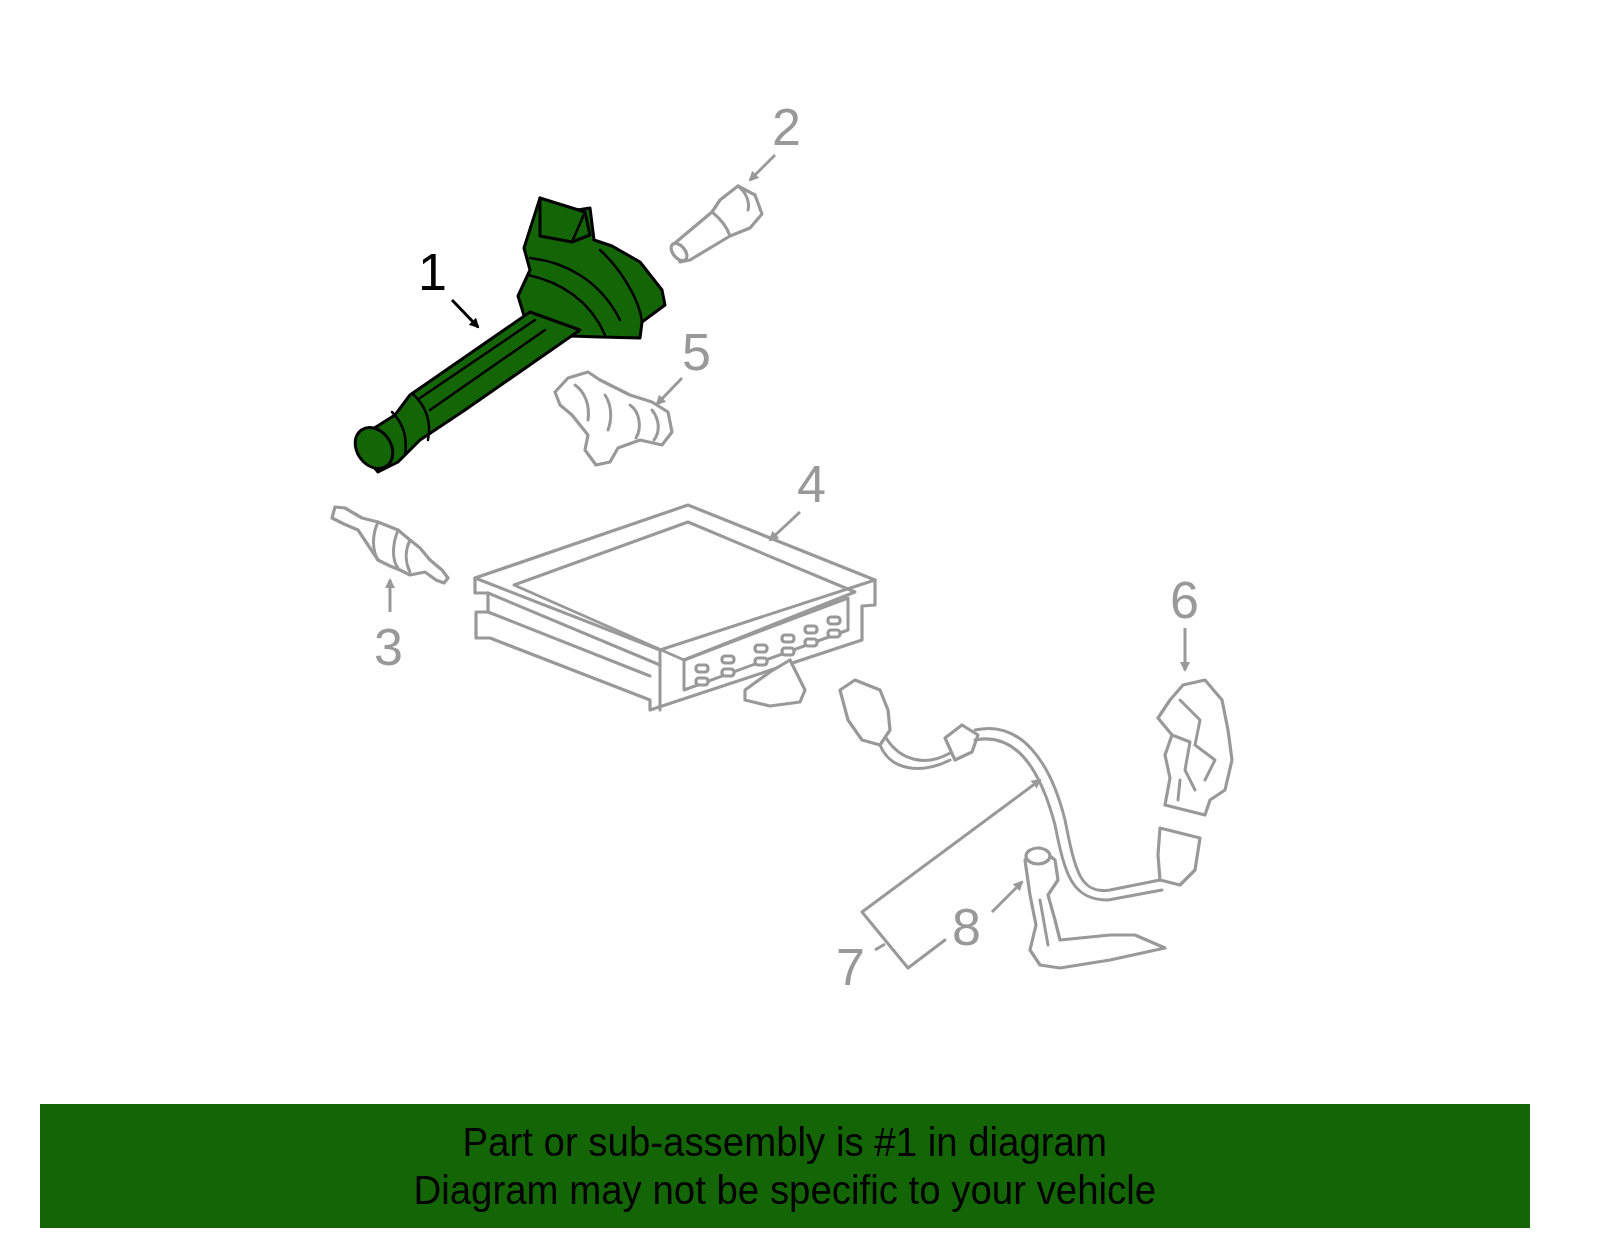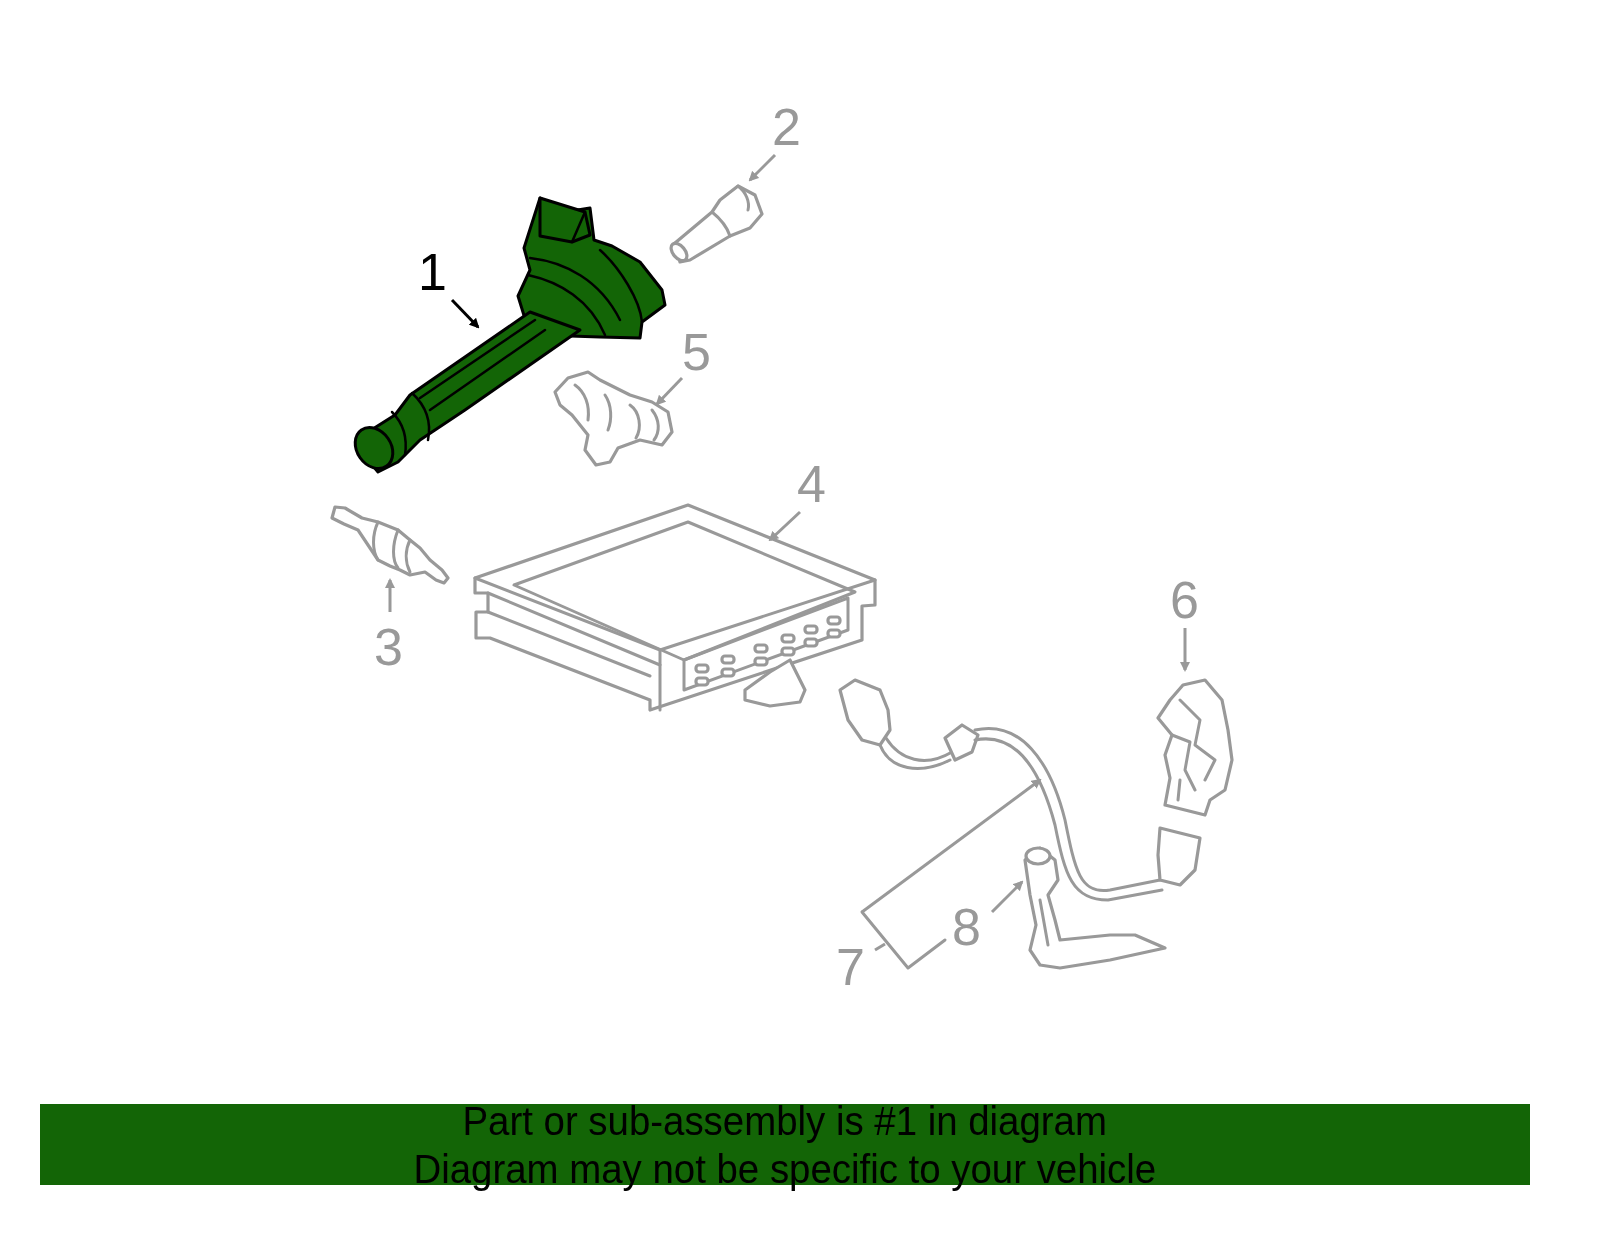--- a/index.html
+++ b/index.html
@@ -4,21 +4,21 @@
 <style>
   html, body { margin: 0; padding: 0; background: #ffffff; }
   body { width: 1600px; height: 1249px; position: relative; overflow: hidden; font-family: "Liberation Sans", sans-serif; }
   #diagram { position: absolute; left: 0; top: 0; width: 1600px; height: 1100px; }
   .callout { font-family: "Liberation Sans", sans-serif; font-size: 52px; fill: #999999; }
   .callout.active { fill: #000000; }
   .gray { stroke: #999999; fill: #ffffff; stroke-width: 3.2; stroke-linejoin: round; stroke-linecap: round; }
   .gray-line { stroke: #999999; fill: none; stroke-width: 3; stroke-linecap: round; stroke-linejoin: round; }
   .green { stroke: #000000; fill: #136506; stroke-width: 3; stroke-linejoin: round; stroke-linecap: round; }
   .green-line { stroke: #000000; fill: none; stroke-width: 2.5; stroke-linecap: round; }
-  .banner { position: absolute; left: 40px; top: 1104px; width: 1490px; height: 81px; background: #136506; display: flex; flex-direction: column; align-items: center; justify-content: center; }
+  .banner { position: absolute; left: 40px; top: 1104px; width: 1490px; height: 124px; background: #136506; display: flex; flex-direction: column; align-items: center; justify-content: center; }
   .banner-line { font-family: "Liberation Sans", sans-serif; font-size: 40px; color: #000000; line-height: 48px; transform: scaleX(0.96); white-space: nowrap; }
 </style>
 </head>
 <body>
 
 <svg id="diagram" viewBox="0 0 1600 1100" xmlns="http://www.w3.org/2000/svg">
   <defs>
     <marker id="arrowG" markerWidth="10" markerHeight="10" refX="8" refY="5" orient="auto" markerUnits="userSpaceOnUse" viewBox="0 0 10 10">
       <path d="M0,0 L10,5 L0,10 z" fill="#999999"></path>
     </marker>

